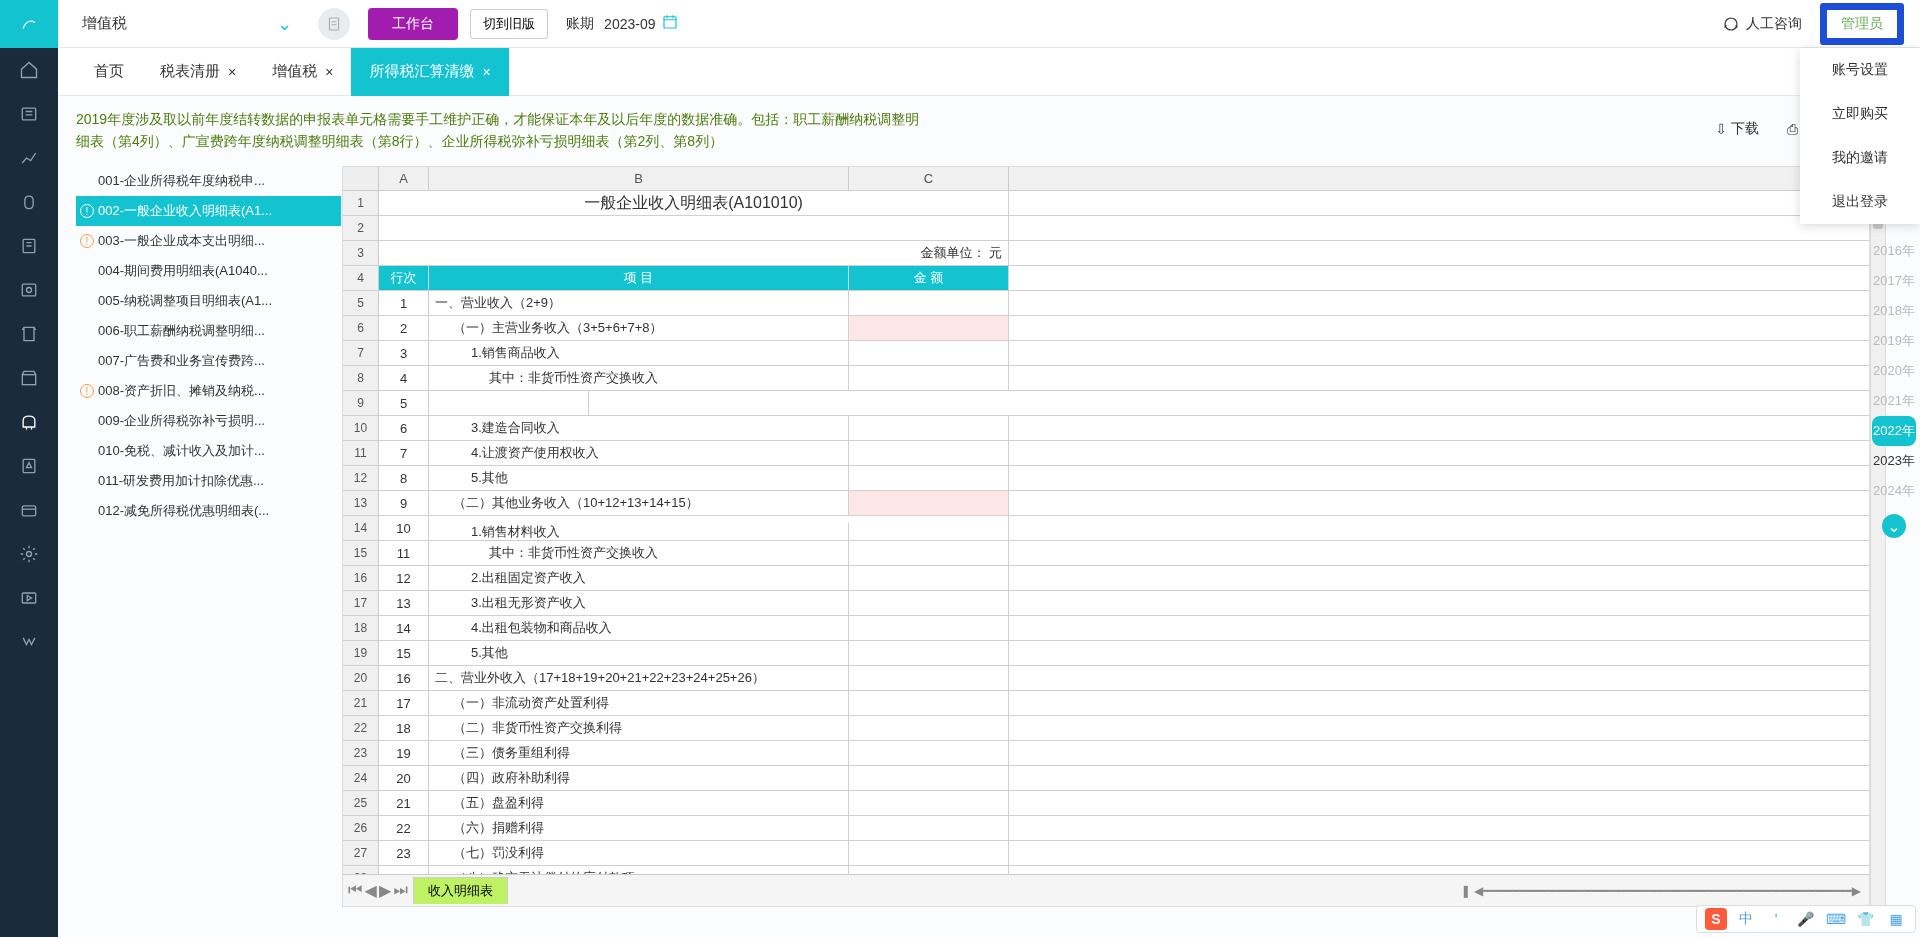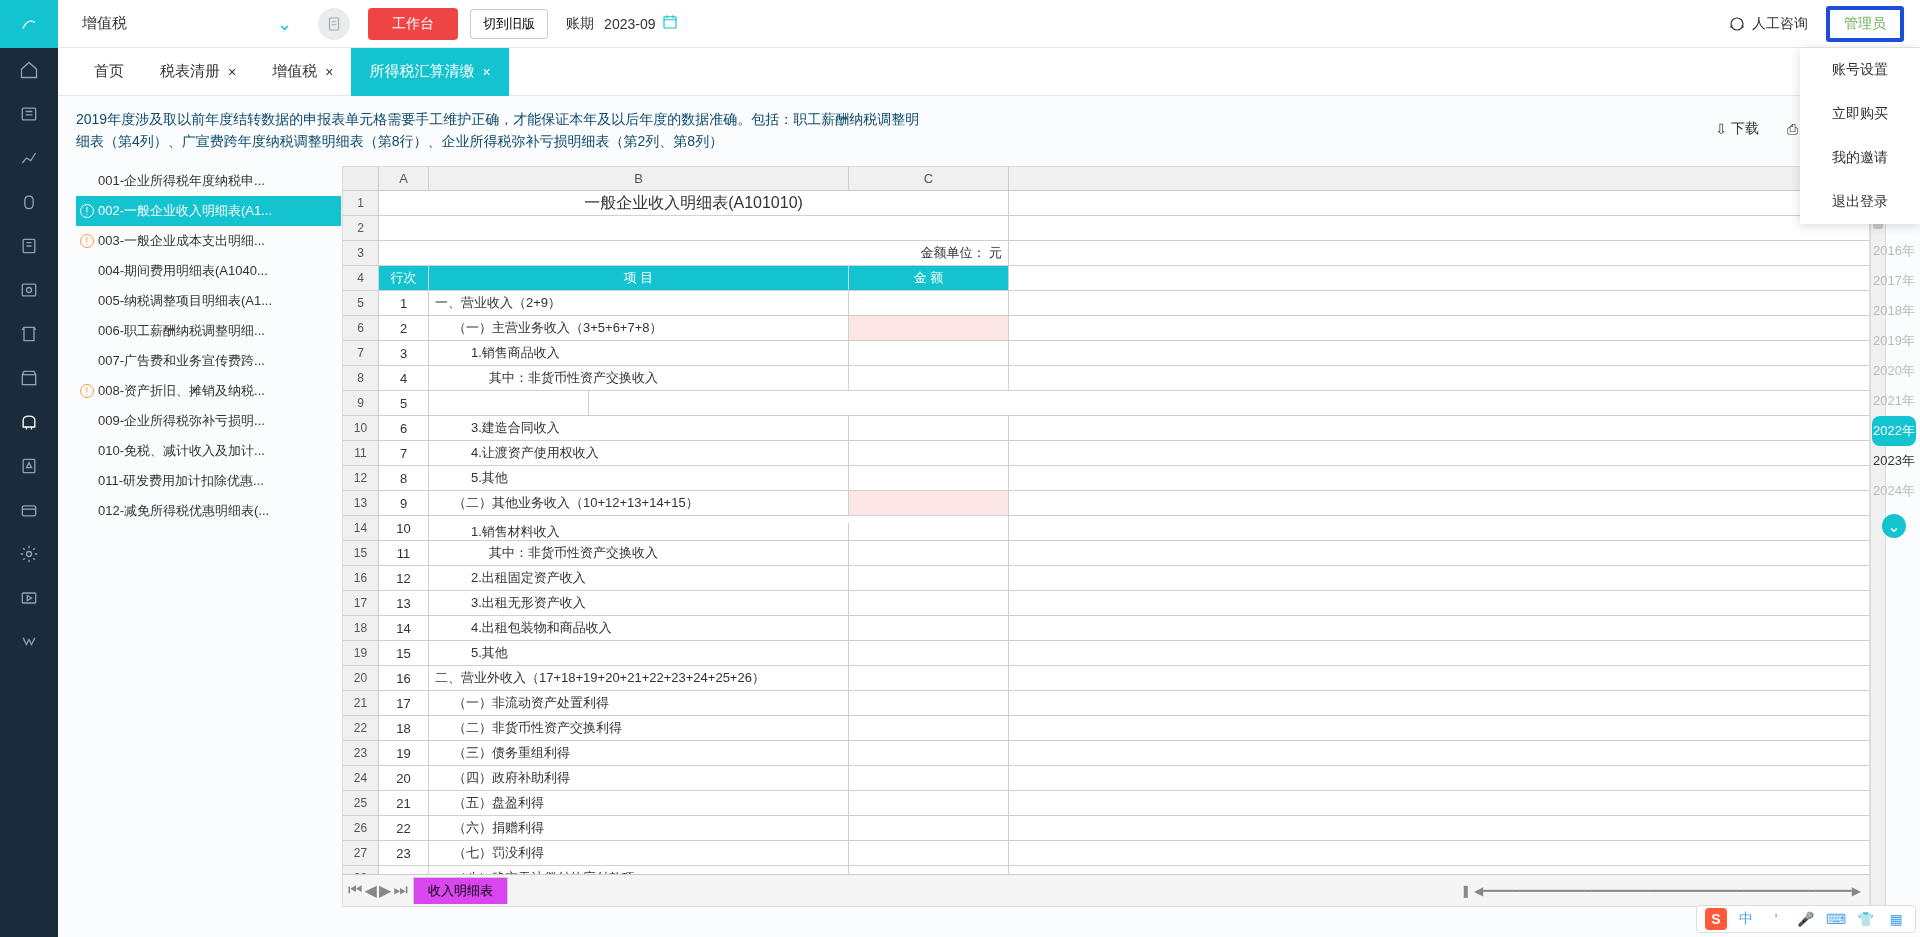--- a/index.html
+++ b/index.html
@@ -10,38 +10,38 @@
 .left-sidebar .logo { width: 58px; height: 48px; display: flex; align-items: center; justify-content: center; background: #14c3d0; }
 .left-sidebar .nav-item { width: 58px; height: 44px; display: flex; align-items: center; justify-content: center; cursor: pointer; color: #8fa1b3; }
 .left-sidebar .nav-item.active { color: #fff; }
 .left-sidebar .nav-item svg { width: 20px; height: 20px; }
 
 
 .top-bar { position: absolute; left: 58px; top: 0; right: 0; height: 48px; background: #fff; border-bottom: 1px solid #e8e8e8; display: flex; align-items: center; padding: 0 16px; }
 .top-bar .company-select { display: flex; align-items: center; gap: 150px; color: #333; font-size: 15px; cursor: pointer; padding: 4px 8px; }
 .top-bar .chev { color: #14c3d0; font-size: 18px; }
 .top-bar .doc-btn { width: 32px; height: 32px; border-radius: 50%; background: #e8ecef; display: flex; align-items: center; justify-content: center; margin-left: 18px; color: #aaa; cursor: pointer; }
-.top-bar .workbench-btn { background: #ef4444; color: #fff; border: none; padding: 7px 24px; border-radius: 4px; margin-left: 18px; font-size: 14px; cursor: pointer; }
+.top-bar .workbench-btn { background: #a21caf; color: #fff; border: none; padding: 7px 24px; border-radius: 4px; margin-left: 18px; font-size: 14px; cursor: pointer; }
 .top-bar .old-btn { border: 1px solid #ccc; background: #fff; padding: 5px 12px; margin-left: 12px; font-size: 13px; border-radius: 3px; cursor: pointer; }
 .top-bar .period-label { margin-left: 18px; font-size: 14px; color: #333; }
 .top-bar .period-val { margin-left: 10px; font-size: 14px; color: #333; }
 .top-bar .cal-icon { color: #14c3d0; margin-left: 6px; cursor: pointer; }
 .top-bar .spacer { flex: 1; }
 .top-bar .support { display: flex; align-items: center; gap: 6px; font-size: 14px; color: #333; cursor: pointer; margin-right: 18px; }
-.top-bar .admin-btn { border: 4px solid #1d4ed8; color: #6db058; padding: 5px 14px; font-size: 14px; border-radius: 3px; cursor: pointer; background: #fff; }
+.top-bar .admin-btn { border: 7px solid #1d4ed8; color: #6db058; padding: 5px 14px; font-size: 14px; border-radius: 3px; cursor: pointer; background: #fff; }
 
 
 .tabs-bar { position: absolute; left: 58px; top: 48px; right: 0; height: 48px; background: #fff; border-bottom: 1px solid #e8e8e8; display: flex; align-items: center; padding-left: 18px; }
 .tabs-bar .tab { padding: 0 18px; height: 48px; display: flex; align-items: center; font-size: 15px; color: #333; cursor: pointer; gap: 8px; }
 .tabs-bar .tab.active { background: #14c3d0; color: #fff; text-align: center; }
 .tabs-bar .tab .close { font-size: 14px; cursor: pointer; }
 
 
 .content { position: absolute; left: 58px; top: 96px; right: 0; bottom: 0; background: #fbfcfd; }
-.warning-bar { padding: 12px 18px 6px 18px; color: #0c4a6e; font-size: 14px; line-height: 1.6; max-width: 880px; }
+.warning-bar { padding: 12px 18px 6px 18px; color: #4d7c0f; font-size: 14px; line-height: 1.6; max-width: 880px; }
 .toolbar-right { position: absolute; top: 24px; right: 18px; display: flex; gap: 28px; font-size: 14px; color: #333; }
 .toolbar-right .tbtn { display: flex; align-items: center; gap: 4px; cursor: pointer; }
 
 
 .form-list { position: absolute; left: 18px; top: 70px; width: 265px; }
 .form-list .fitem { height: 30px; display: flex; align-items: center; padding: 0 10px 0 22px; font-size: 13px; color: #333; cursor: pointer; white-space: nowrap; overflow: hidden; text-overflow: ellipsis; position: relative; }
 .form-list .fitem.active { background: #14c3d0; color: #fff; }
 .form-list .fitem .warn { position: absolute; left: 4px; width: 14px; height: 14px; border: 1px solid #ff9944; border-radius: 50%; color: #ff9944; font-size: 10px; display: flex; align-items: center; justify-content: center; }
 .form-list .fitem.active .warn { border-color: #fff; color: #fff; }
 
@@ -56,21 +56,21 @@
 .srow .cell { border-right: 1px solid #d0d0d0; font-size: 13px; color: #333; padding: 0 6px; display: flex; align-items: center; overflow: hidden; }
 .srow.title .cell { justify-content: center; font-size: 16px; font-weight: 500; }
 .srow.header .cell { background: #14c3d0; color: #fff; justify-content: center; font-weight: 500; }
 .srow .cell.seq { justify-content: center; }
 .srow .cell.amount { background: #fff; }
 .srow .cell.pink { background: #fde6e6; }
 .srow.unit .cell { justify-content: flex-end; font-size: 13px; }
 .sheet-tabs { height: 32px; border-top: 1px solid #ccc; display: flex; align-items: center; background: #f5f5f5; }
 .sheet-tabs .nav { width: 70px; display: flex; justify-content: space-around; color: #888; padding: 0 4px; }
 .sheet-tabs .nav span { cursor: pointer; }
-.sheet-tabs .stab { background: #d946ef; border: 1px solid #ccc; border-bottom: none; padding: 4px 14px; font-size: 13px; cursor: pointer; }
+.sheet-tabs .stab { background: #bef264; border: 1px solid #ccc; border-bottom: none; padding: 4px 14px; font-size: 13px; cursor: pointer; }
 .sheet-tabs .hscroll { flex: 1; display: flex; align-items: center; justify-content: flex-end; padding: 0 8px; color: #888; font-size: 12px; }
 .sheet-vscroll { position: absolute; right: 34px; top: 70px; width: 16px; bottom: 30px; background: #f0f0f0; border: 1px solid #ddd; }
 .sheet-vscroll .thumb { position: absolute; top: 2px; left: 2px; right: 2px; height: 60px; background: #c8c8c8; border-radius: 3px; }
 
 
 .year-bar { position: absolute; right: 4px; top: 96px; width: 44px; display: flex; flex-direction: column; align-items: center; padding-top: 140px; }
 .year-bar .yitem { width: 44px; height: 30px; font-size: 13px; color: #bbb; display: flex; align-items: center; justify-content: center; cursor: pointer; }
 .year-bar .yitem.sel { background: #14c3d0; color: #fff; border-radius: 8px; }
 .year-bar .yitem.cur { color: #333; font-weight: 500; }
 .year-bar .expand { margin-top: 8px; width: 24px; height: 24px; background: #14c3d0; border-radius: 50%; color: #fff; display: flex; align-items: center; justify-content: center; cursor: pointer; }

